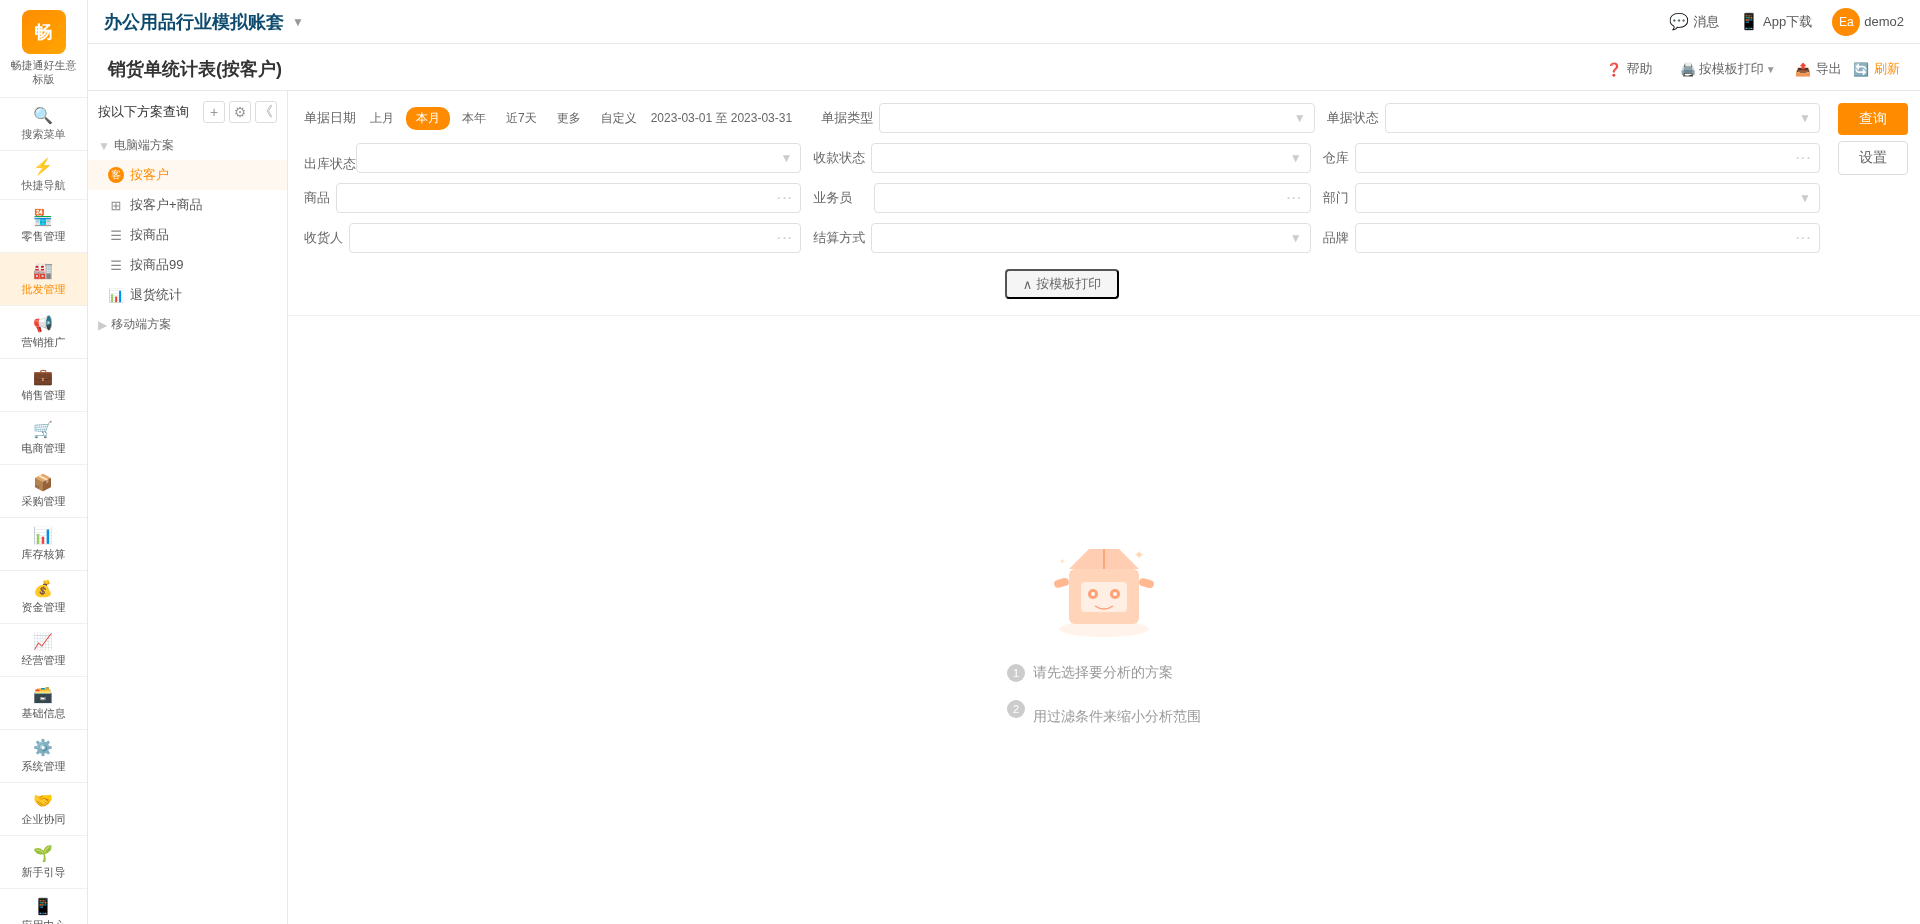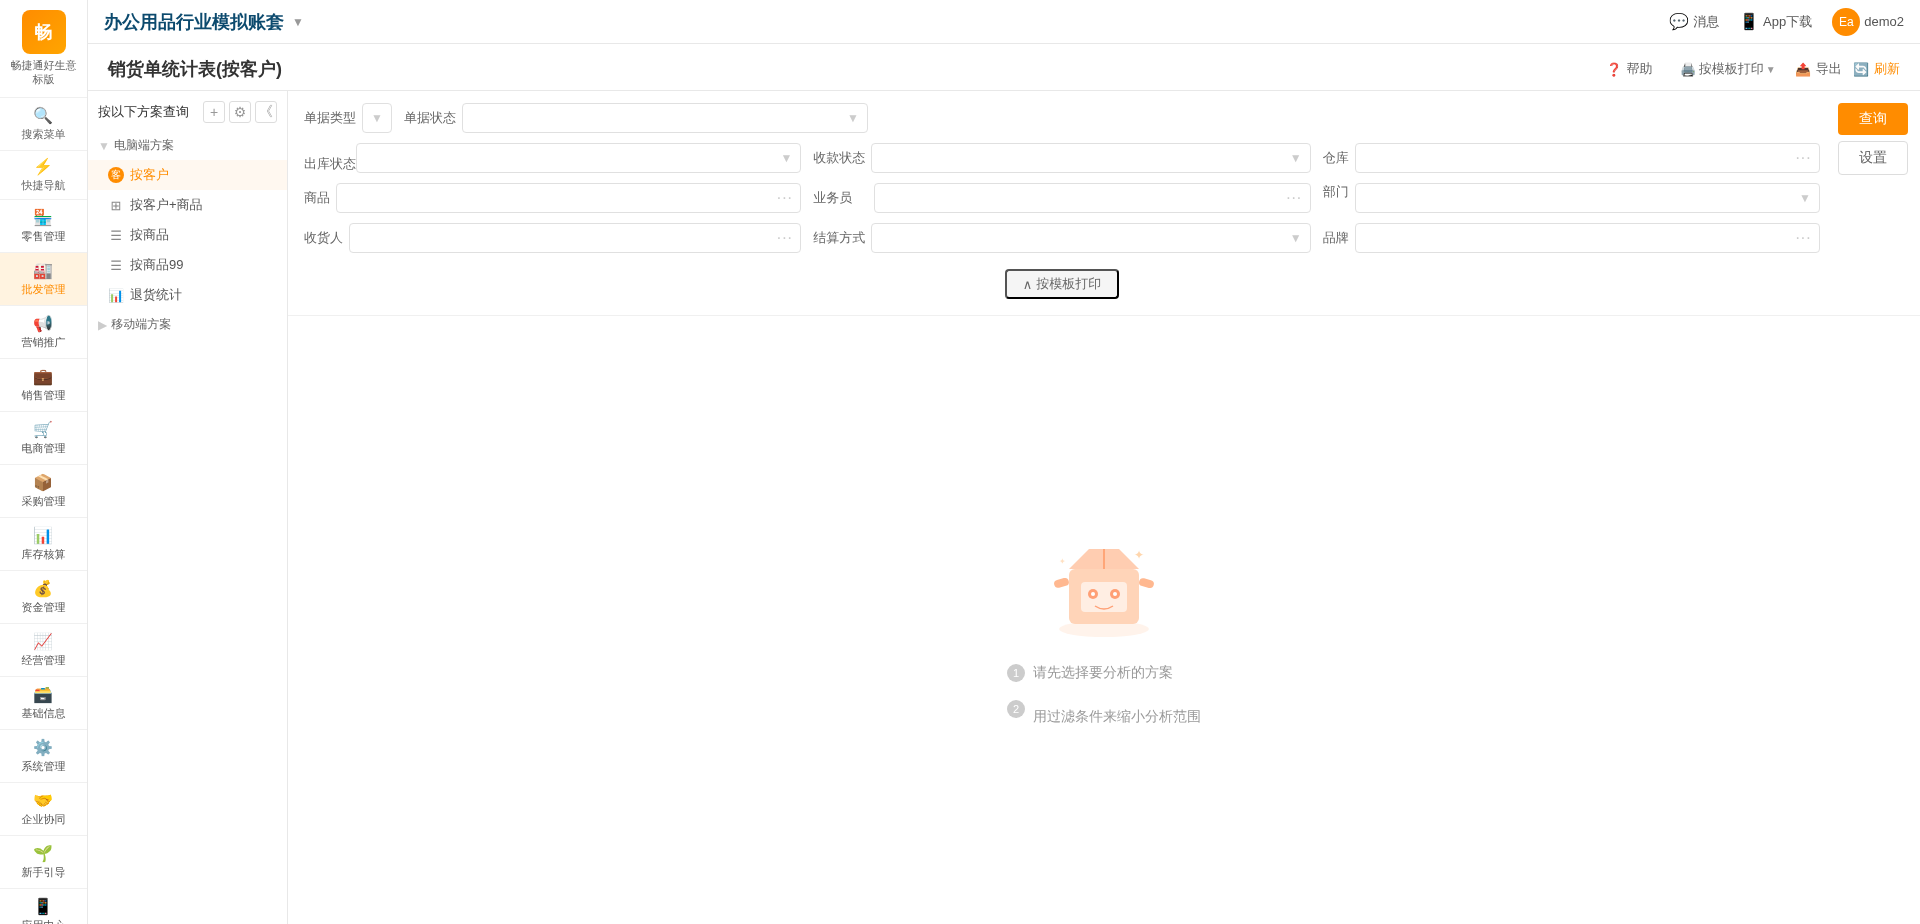--- a/index.html
+++ b/index.html
@@ -261,20 +261,32 @@
           </div>
         </div>
       </div>
 
       <div style="flex:1; display:flex; flex-direction:column; overflow:hidden; background:#fff;">
 
         <div style="position:relative; background:#fff; padding:12px 100px 8px 16px; border-bottom:1px solid #f0f0f0; flex-shrink:0;">
 
           <div style="display:grid; grid-template-columns:auto 1fr 1fr 1fr; gap:12px; margin-bottom:10px; align-items:center;">
 
+            <div style="display:flex; align-items:center; gap:6px; grid-column:1/3;">
+              <span class="filter-label">单据日期</span>
+              <div class="date-range-group">
+                <span class="date-btn">上月</span>
+                <span class="date-btn active">本月</span>
+                <span class="date-btn">本年</span>
+                <span class="date-btn">近7天</span>
+                <span class="date-btn">更多</span>
+                <span class="date-btn">自定义</span>
+              </div>
+              <span class="date-value">2023-03-01 至 2023-03-31</span>
+            </div>
 
             <div style="display:flex; align-items:center; gap:6px;">
               <span class="filter-label">单据类型</span>
               <div class="filter-select">
                 <span class="filter-select-text"></span>
                 <span class="filter-select-arrow">▼</span>
               </div>
             </div>
 
             <div style="display:flex; align-items:center; gap:6px;">
@@ -324,21 +336,21 @@
             </div>
 
             <div style="display:flex; align-items:center; gap:22px;">
               <span class="filter-label">业务员</span>
               <div class="filter-select">
                 <span class="filter-select-text"></span>
                 <span class="filter-dots">···</span>
               </div>
             </div>
 
-            <div style="display:flex; gap:6px;">
+            <div style="display:flex; align-items:center; gap:6px;">
               <span class="filter-label">部门</span>
               <div class="filter-select">
                 <span class="filter-select-text"></span>
                 <span class="filter-select-arrow">▼</span>
               </div>
             </div>
           </div>
 
           <div style="display:grid; grid-template-columns:1fr 1fr 1fr; gap:12px; margin-bottom:8px; align-items:center;">
 

